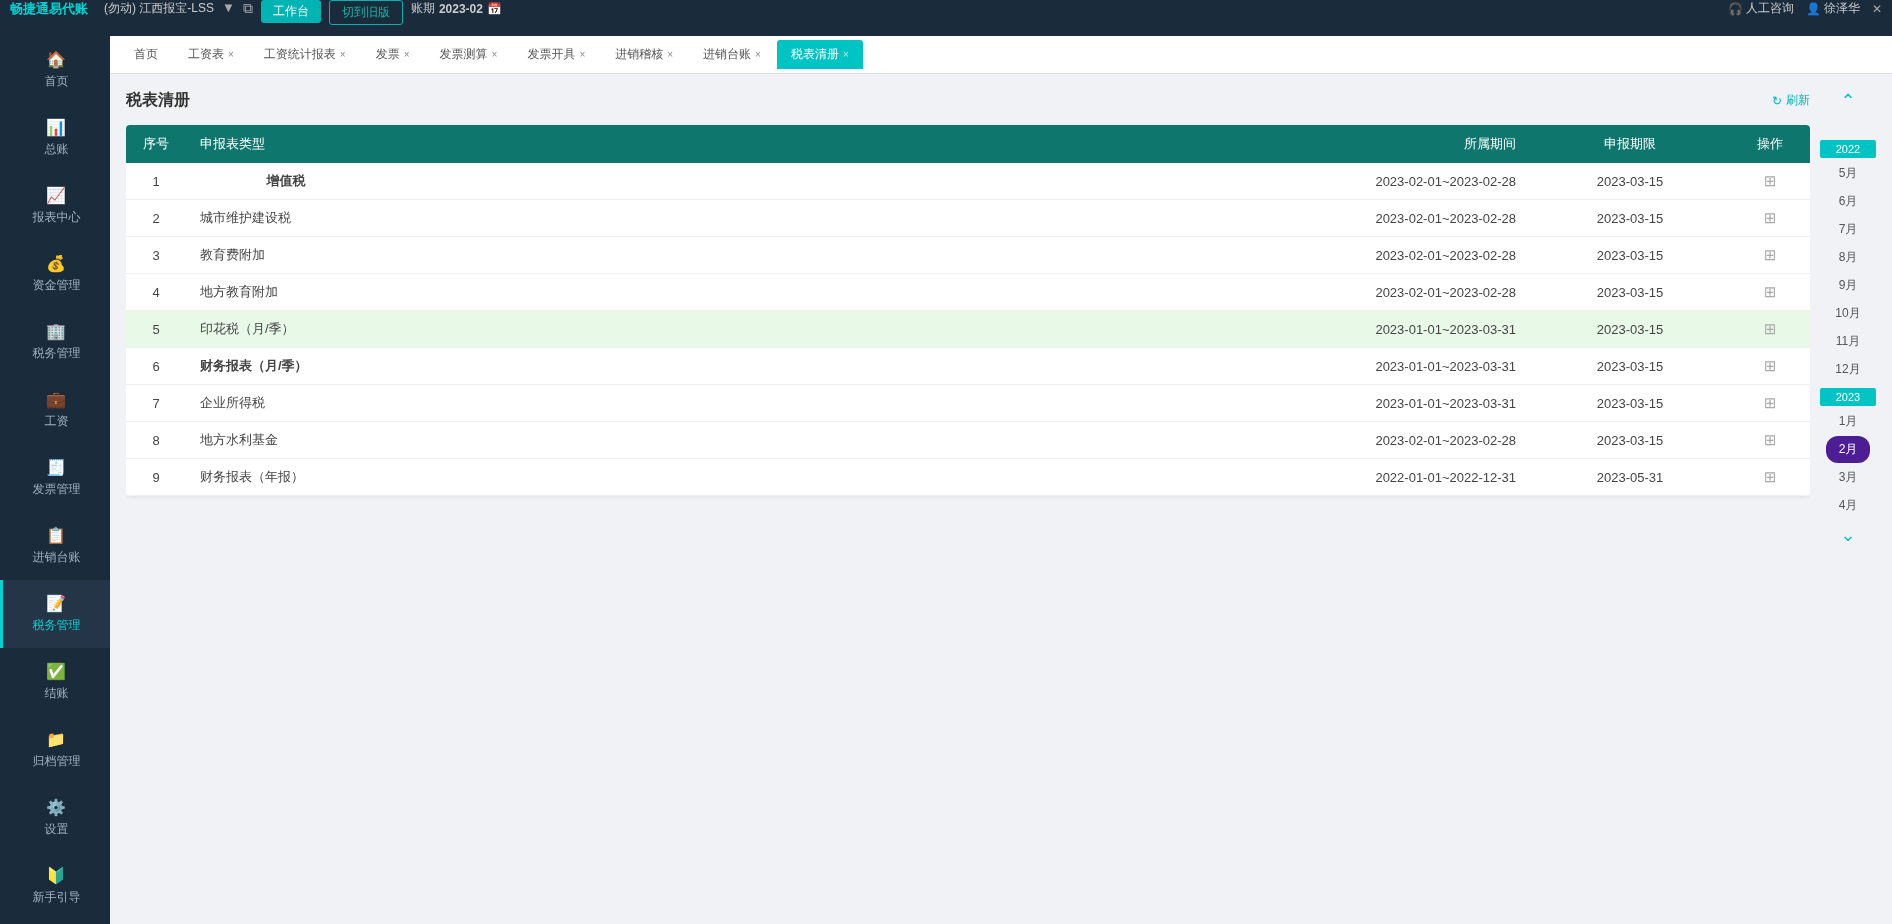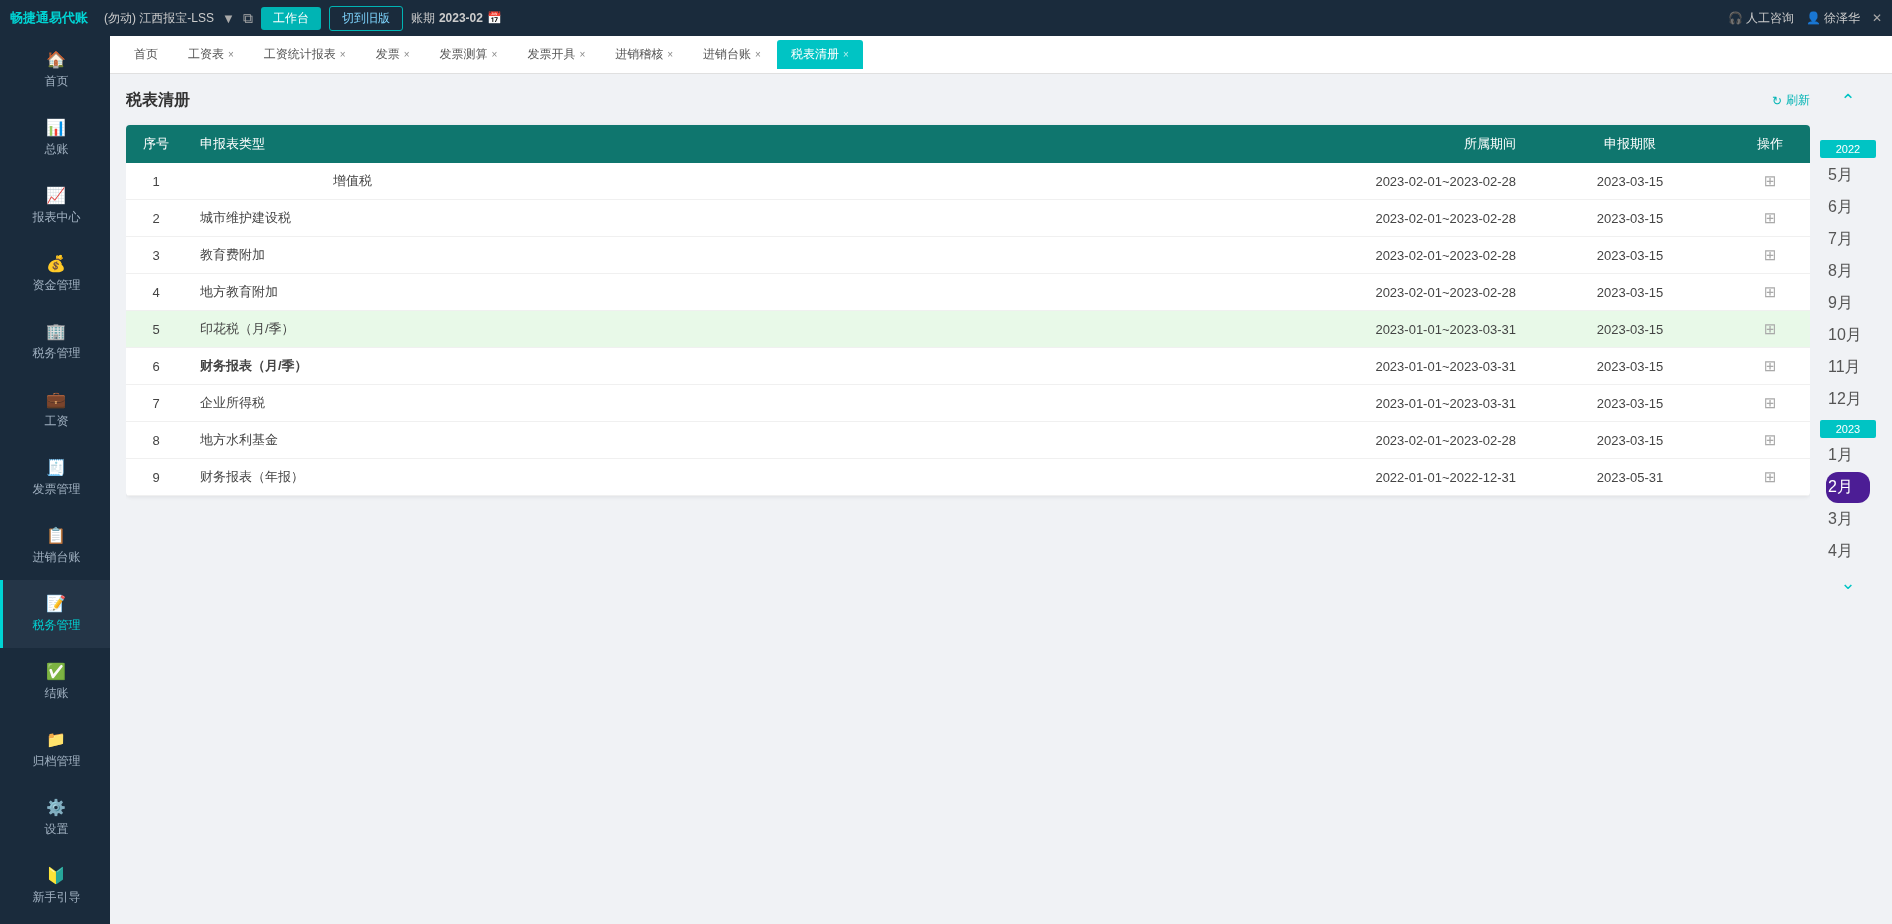--- a/index.html
+++ b/index.html
@@ -1,23 +1,23 @@
 <!DOCTYPE html>
 <html><head>
   <meta charset="utf-8">
   <style>
     * { box-sizing: border-box; margin: 0; padding: 0; }
     body { font-family: 'Microsoft YaHei', Arial, sans-serif; font-size: 13px; background: #f0f2f5; display: flex; flex-direction: column; height: 100vh; overflow: hidden; }
 
     
-    .top-bar { height: 36px; background: #1a2b3c; display: flex; align-items: center; padding: 0 10px; gap: 8px; flex-shrink: 0; }
+    .top-bar { height: 36px; background: #1a2b3c; display: flex; align-items: flex-start; padding: 0 10px; gap: 8px; flex-shrink: 0; }
     .top-bar-logo { color: #00d4d4; font-size: 13px; font-weight: bold; margin-right: 8px; }
     .top-bar-company { color: #ccc; font-size: 12px; }
     .top-bar-btn { background: #00b4b4; color: white; border: none; padding: 3px 12px; border-radius: 3px; cursor: pointer; font-size: 12px; }
-    .top-bar-btn.outline { background: transparent; border: 1px solid #00b4b4; color: #7dd3fc; }
+    .top-bar-btn.outline { background: transparent; border: 1px solid #00b4b4; color: #14b8a6; }
     .top-bar-period { color: #ccc; font-size: 12px; display: flex; align-items: center; gap: 4px; }
     .top-bar-right { margin-left: auto; display: flex; align-items: center; gap: 12px; color: #ccc; font-size: 12px; }
 
     
     .main-layout { display: flex; flex: 1; overflow: hidden; }
 
     
     .sidebar { width: 110px; background: #1a2b3c; display: flex; flex-direction: column; flex-shrink: 0; overflow-y: auto; }
     .sidebar-item { display: flex; flex-direction: column; align-items: center; padding: 14px 8px; cursor: pointer; color: #a0b0c0; font-size: 12px; gap: 4px; border-left: 3px solid transparent; }
     .sidebar-item.active { background: #243547; color: #00d4d4; border-left-color: #00d4d4; }
@@ -51,21 +51,21 @@
     .data-table .col-seq { width: 60px; }
     .data-table .col-type { width: 200px; text-align: left; }
     .data-table .col-period { text-align: right; }
     .data-table .col-deadline { text-align: center; width: 200px; }
     .data-table .col-action { width: 80px; }
     .action-icon { cursor: pointer; color: #aaa; font-size: 15px; }
 
     
     .right-sidebar { width: 56px; flex-shrink: 0; display: flex; flex-direction: column; align-items: center; padding-top: 0; }
     .year-label { background: #00c4c4; color: white; font-size: 11px; width: 100%; text-align: center; padding: 3px 0; border-radius: 2px; margin-bottom: 2px; margin-top: 24px; }
-    .month-item { width: 44px; text-align: left; padding: 5px 2px; font-size: 16px; color: #555; cursor: pointer; border-radius: 3px; margin-bottom: 1px; }
+    .month-item { width: 44px; text-align: center; padding: 5px 2px; font-size: 12px; color: #555; cursor: pointer; border-radius: 3px; margin-bottom: 1px; }
     .month-item.active { background: #4c1d95; color: white; border-radius: 12px; }
     .up-arrow { color: #00c4c4; cursor: pointer; font-size: 18px; margin-bottom: 4px; }
     .down-arrow { color: #00c4c4; cursor: pointer; font-size: 18px; margin-top: 4px; }
   </style>
 </head>
 <body>
 
 <div class="top-bar">
   <span class="top-bar-logo">畅捷通易代账</span>
   <span class="top-bar-company">(勿动) 江西报宝-LSS</span>
@@ -209,21 +209,21 @@
               <th class="col-seq">序号</th>
               <th class="col-type">申报表类型</th>
               <th class="col-period">所属期间</th>
               <th class="col-deadline">申报期限</th>
               <th class="col-action">操作</th>
             </tr>
           </thead>
           <tbody id="table-body">
           <tr>
                 <td class="col-seq">1</td>
-                <td class="col-type" style="text-align: right;">增值税</td>
+                <td class="col-type" style="text-align: center; font-weight: bold;">增值税</td>
                 <td class="col-period">2023-02-01~2023-02-28</td>
                 <td class="col-deadline">2023-03-15</td>
                 <td class="col-action"><span class="action-icon">⊞</span></td>
               </tr>
               <tr>
                 <td class="col-seq">2</td>
                 <td class="col-type" style="text-align: left;">城市维护建设税</td>
                 <td class="col-period">2023-02-01~2023-02-28</td>
                 <td class="col-deadline">2023-03-15</td>
                 <td class="col-action"><span class="action-icon">⊞</span></td>

